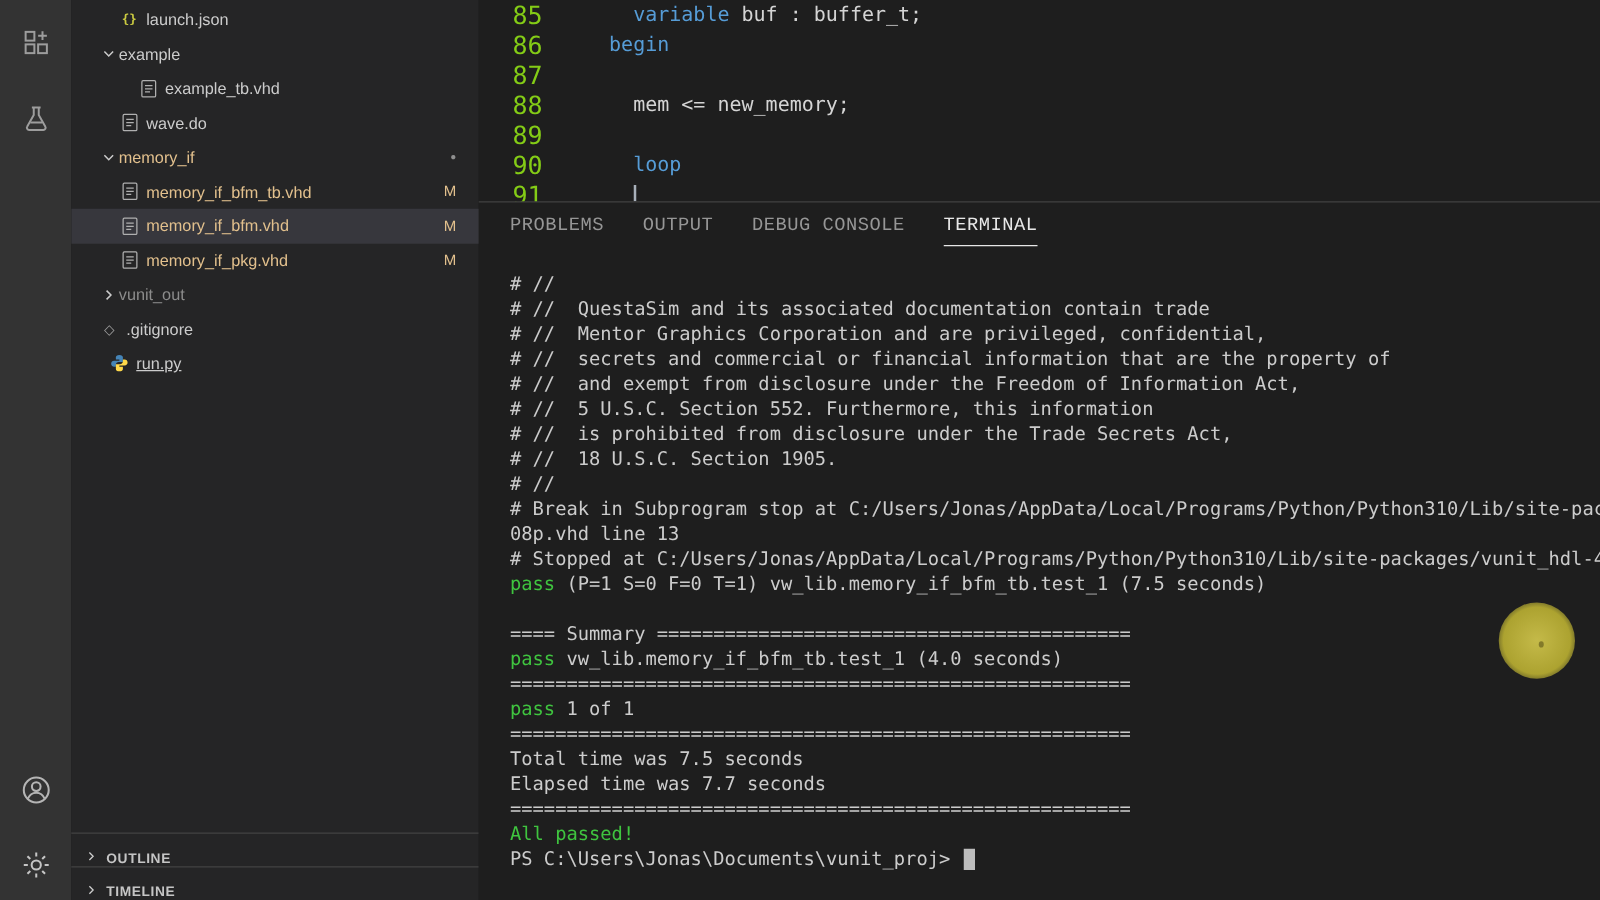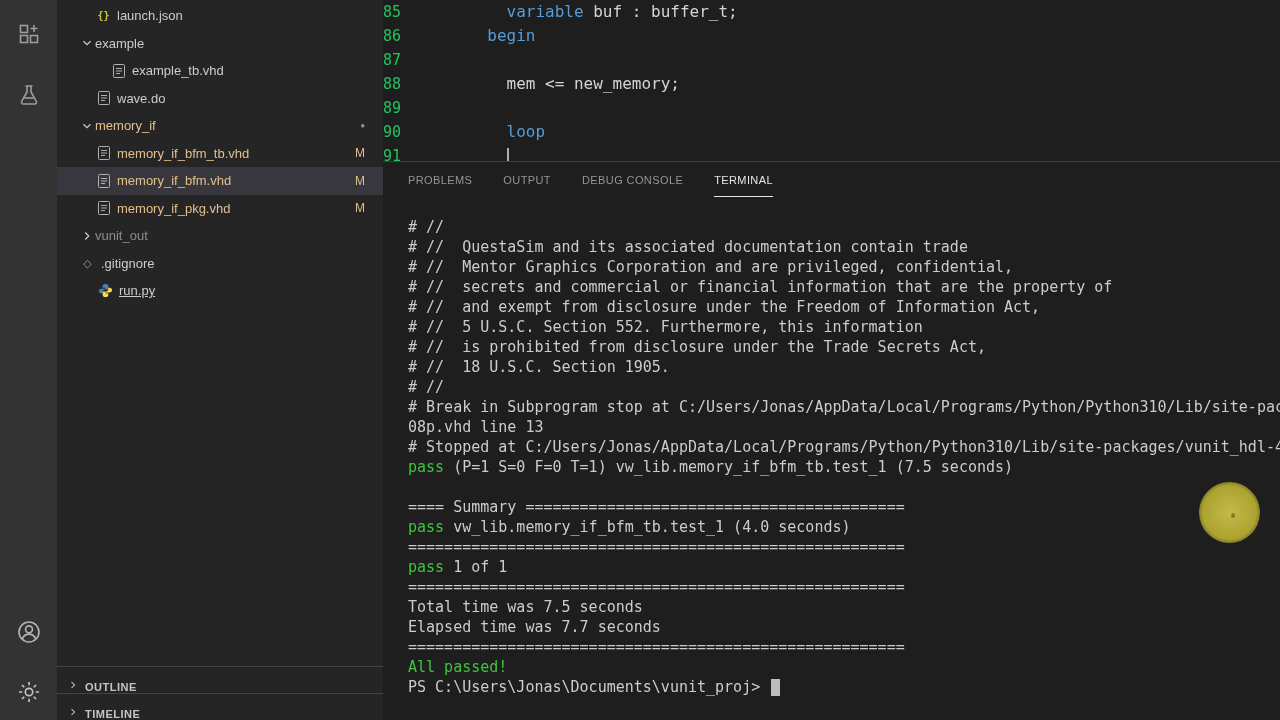--- a/index.html
+++ b/index.html
@@ -36,30 +36,30 @@
   .side-section { height:27px; border-top:1px solid rgba(204,204,204,0.18); display:flex;
                   align-items:flex-end; padding-left:8px; font-size:11px; font-weight:bold;
                   letter-spacing:0.5px; color:#c5c5c5; cursor:pointer; }
   .side-section .chev { margin-right:4px; }
 
   
   .main { flex:1; display:flex; flex-direction:column; background:#1e1e1e; min-width:0; }
   .editor { height:161px; overflow:hidden; position:relative;
             font-family:"DejaVu Sans Mono",monospace; }
   .eline { display:flex; height:24px; line-height:24px; }
-  .eln { width:51px; text-align:left; color:#22c55e; font-size:15px; flex-shrink:0; }
+  .eln { width:51px; text-align:right; color:#84cc16; font-size:20px; flex-shrink:0; }
   .ecode { padding-left:34px; white-space:pre; color:#d4d4d4; font-size:16px; }
   .kw { color:#569cd6; }
   .guide-bar { position:absolute; left:124px; top:148px; width:2px; height:13px; background:#a8b0ba; }
 
   
   .panel { flex:1; border-top:1px solid #414141; display:flex; flex-direction:column; min-height:0; }
   .panel-tabs { height:35px; display:flex; padding-left:25px; flex-shrink:0; }
-  .ptab { font-size:11px; letter-spacing:0.4px; color:#969696; display:flex; align-items:center;
-          margin-right:31px; border-bottom:1px solid transparent; cursor:pointer; padding-top:2px; }
+  .ptab { font-size:15px; letter-spacing:0.4px; color:#969696; display:flex; align-items:center;
+          margin-right:31px; border-bottom:1px solid transparent; cursor:pointer; padding-top:2px;font-family:Liberation Mono, monospace; }
   .ptab.active { color:#e7e7e7; border-bottom-color:#e7e7e7;text-align:center; }
   .terminal { flex:1; padding:20px 0 0 25px; font-family:"DejaVu Sans Mono",monospace;
               font-size:15px; line-height:20px; color:#cccccc; overflow:hidden; }
   .tline { height:20px; white-space:pre; overflow:hidden; }
   .green { color:#3fc43f; } .blue { color:#569cd6; }
   .cursor { display:inline-block; width:9px; height:17px; background:#bdbdbd;
             vertical-align:text-bottom; margin-left:2px; }
 
   
   .click-dot { position:absolute; left:1199px; top:482px; width:61px; height:61px; border-radius:50%;
@@ -192,21 +192,21 @@
             </svg>
           </span>
           <span class="flabel c-dim">vunit_out</span>
         </div>
         <div class="row" style="padding-left: 22px;">
           <span class="ficon">
             <span class="diamond-glyph">◇</span>
           </span>
           <span class="flabel c-normal">.gitignore</span>
         </div>
-        <div class="row" style="padding-left: 40px; text-decoration: underline;">
+        <div class="row" style="padding-left: 30px; text-decoration: underline;">
           <span class="ficon">
             <svg width="15" height="15" viewBox="0 0 16 16">
               <path d="M8 1C6 1 5 1.8 5 3v2h3v1H3.5C2 6 1 7 1 8.5S2 11 3.5 11H5V9.5C5 8 6 7 7.5 7H11V3c0-1.2-1-2-3-2z" fill="#4584b6"></path>
               <path d="M8 15c2 0 3-.8 3-2v-2H8v-1h4.5c1.5 0 2.5-1 2.5-2.5S14 5 12.5 5H11v1.5C11 8 10 9 8.5 9H5v4c0 1.2 1 2 3 2z" fill="#ffd94a"></path>
             </svg>
           </span>
           <span class="flabel c-normal">run.py</span>
         </div>
       </div>
     <div class="side-section">

